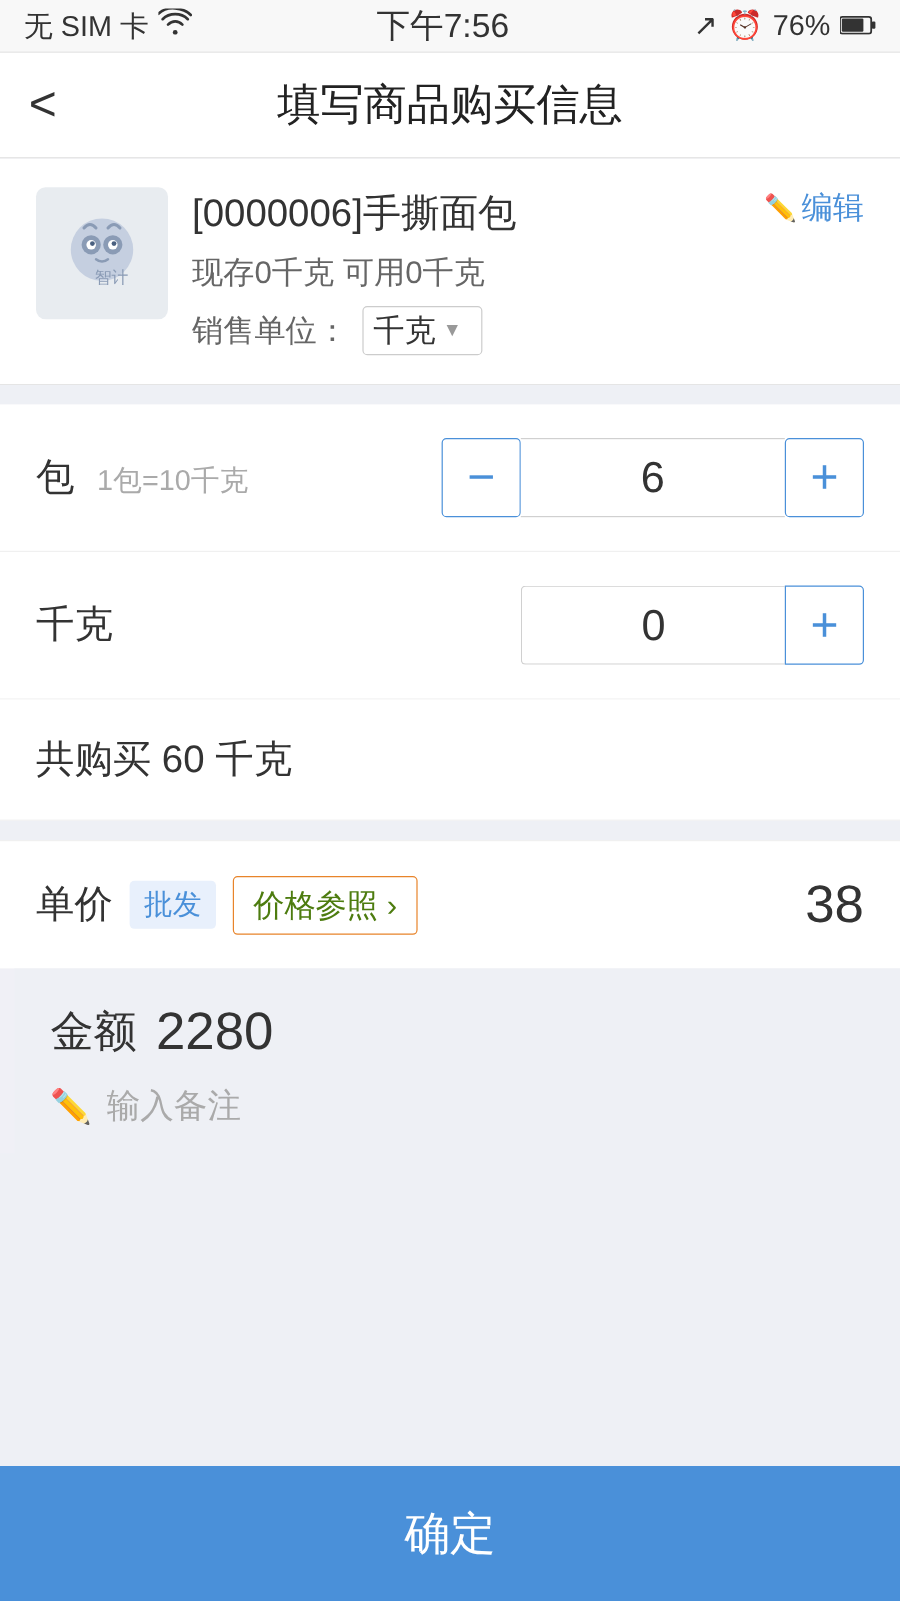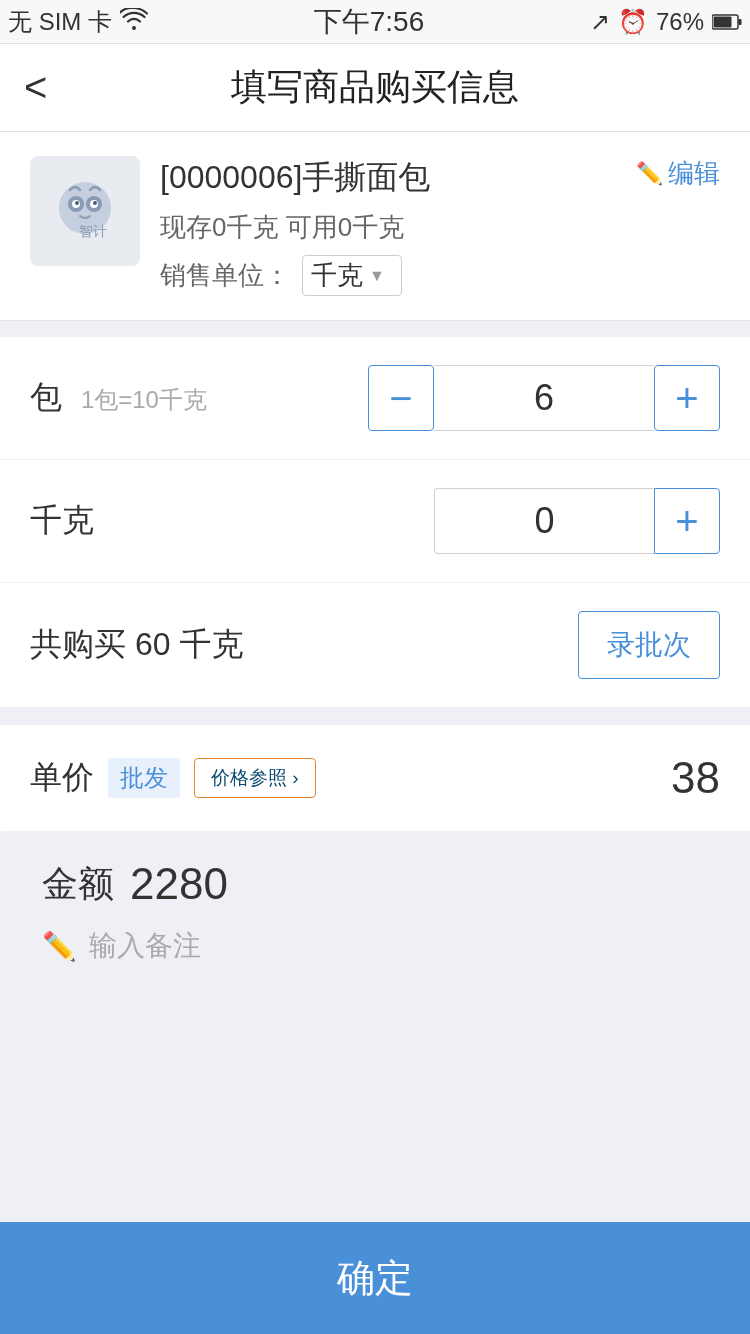--- a/index.html
+++ b/index.html
@@ -14,21 +14,21 @@
     }
 
     
     .status-bar {
       width: 750px;
       height: 44px;
       background: #f8f8f8;
       display: flex;
       align-items: center;
       justify-content: space-between;
-      padding: 0 8px;
+      padding: 0 20px;
       font-size: 24px;
       color: #333;
       border-bottom: 1px solid #e0e0e0;
     }
     .status-left { display: flex; align-items: center; gap: 8px; }
     .status-center { font-size: 28px; font-weight: 500; }
     .status-right { display: flex; align-items: center; gap: 8px; font-size: 24px; }
 
     
     .nav-bar {
@@ -204,23 +204,23 @@
     .price-tag {
       background: #e8f0fc;
       color: #4a90d9;
       font-size: 24px;
       padding: 4px 12px;
       border-radius: 4px;
       margin-right: 14px;
     }
     .price-ref-btn {
       border: 1.5px solid #e8842a;
-      color: #0c4a6e;
-      background: #fff;
-      font-size: 19px;
+      color: #4d7c0f;
+      background: #fff;
+      font-size: 26px;
       padding: 6px 16px;
       border-radius: 4px;
       cursor: pointer;
       display: flex;
       align-items: center;
       gap: 4px;
     }
     .price-value {
       margin-left: auto;
       font-size: 44px;
@@ -364,21 +364,20 @@
   <div class="quantity-row">
     <div class="qty-label">千克</div>
     <div class="qty-control">
       <input class="qty-input" value="0" style="border-left: 1px solid rgb(208, 208, 208); border-right: none; border-radius: 4px 0px 0px 4px;" readonly="">
       <button class="qty-btn" style="border-radius:0 4px 4px 0; border-left:1px solid #4a90d9;">+</button>
     </div>
   </div>
 
   <div class="summary-row">
     <div class="summary-text">共购买 60 千克</div>
-    <button class="batch-btn">录批次</button>
   </div>
 </div>
 
 <div class="divider"></div>
 
 <div class="price-section">
   <div class="price-row">
     <span class="price-label">单价</span>
     <span class="price-tag">批发</span>
     <button class="price-ref-btn">价格参照 ›</button>

